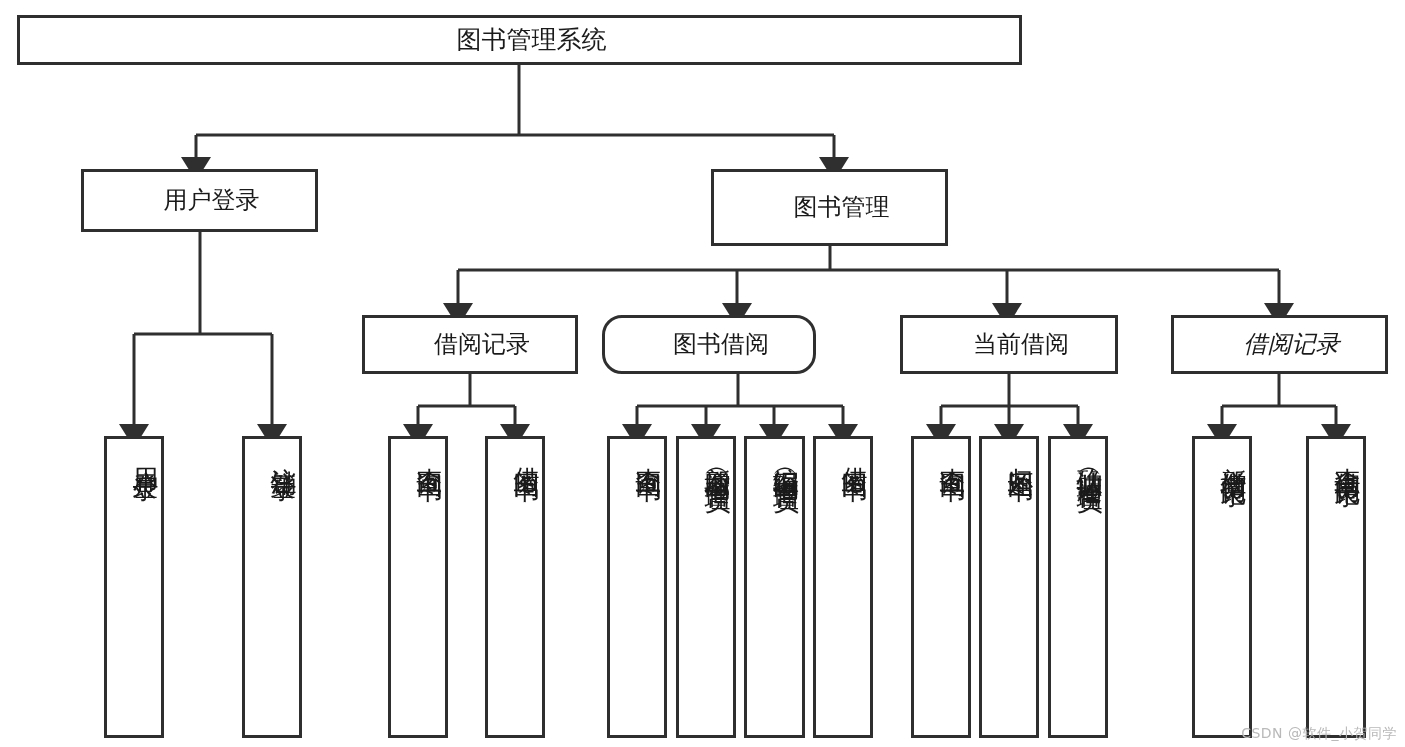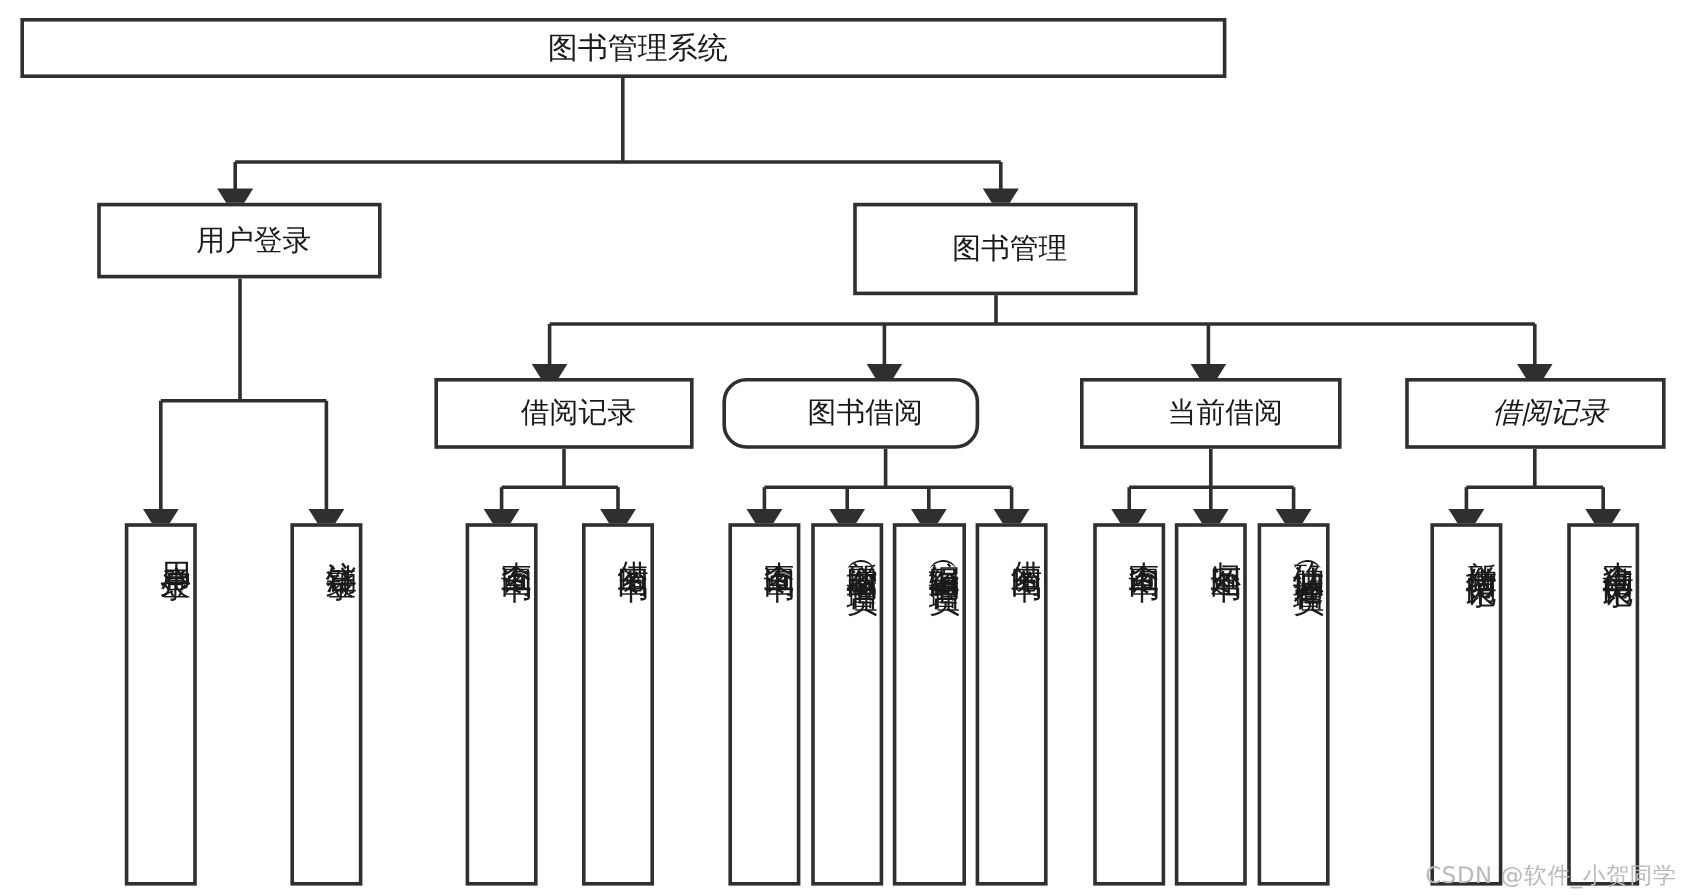--- a/index.html
+++ b/index.html
@@ -58,21 +58,21 @@
     text-orientation: upright;
     font-size: 26px;
     letter-spacing: 3px;
     line-height: 1;
     white-space: nowrap;
   }
   #watermark {
     position: absolute;
     right: 8px;
     bottom: 4px;
-    font-size: 19px;
+    font-size: 14px;
     color: #b9b9b9;
     letter-spacing: 0.5px;
     z-index: 5;
     white-space: nowrap;
     font-family: "DejaVu Sans", "Liberation Sans", sans-serif;
   }
 </style>
 </head>
 <body>
 

